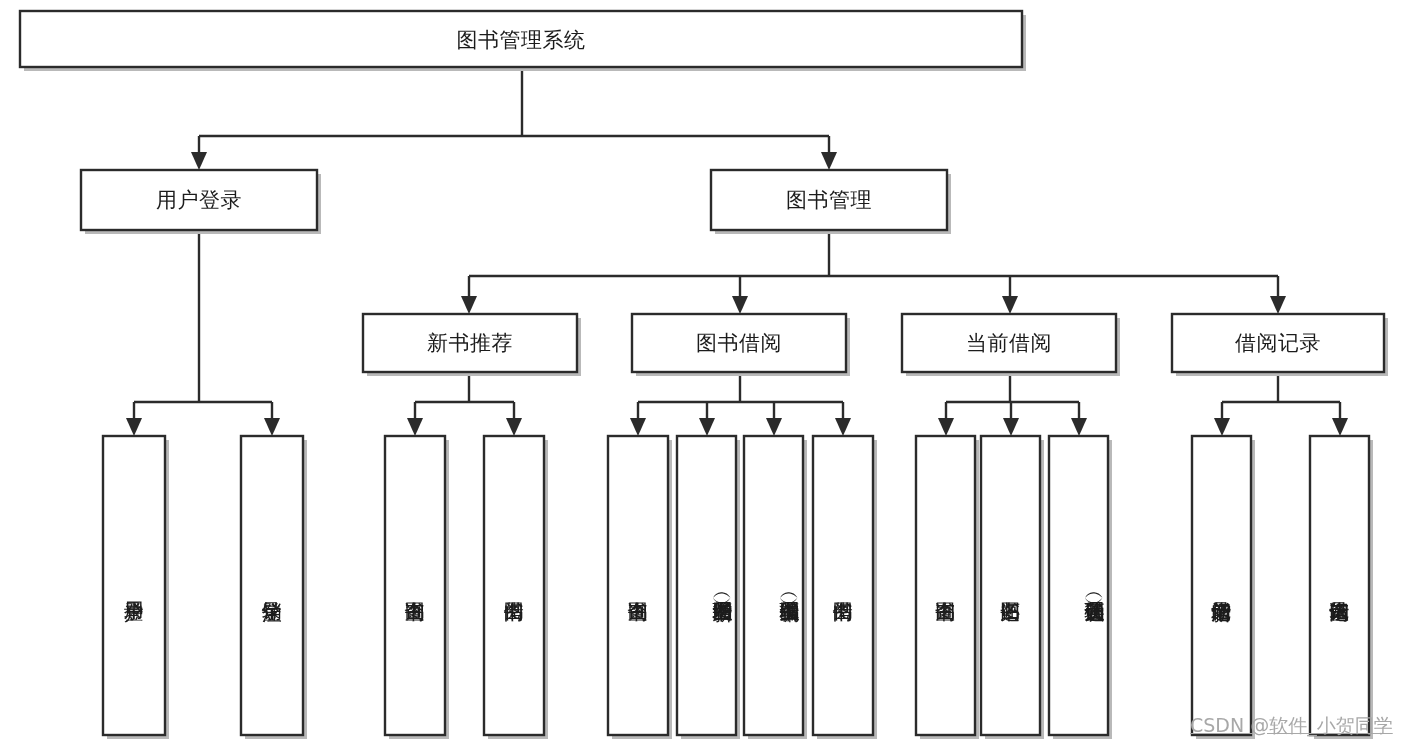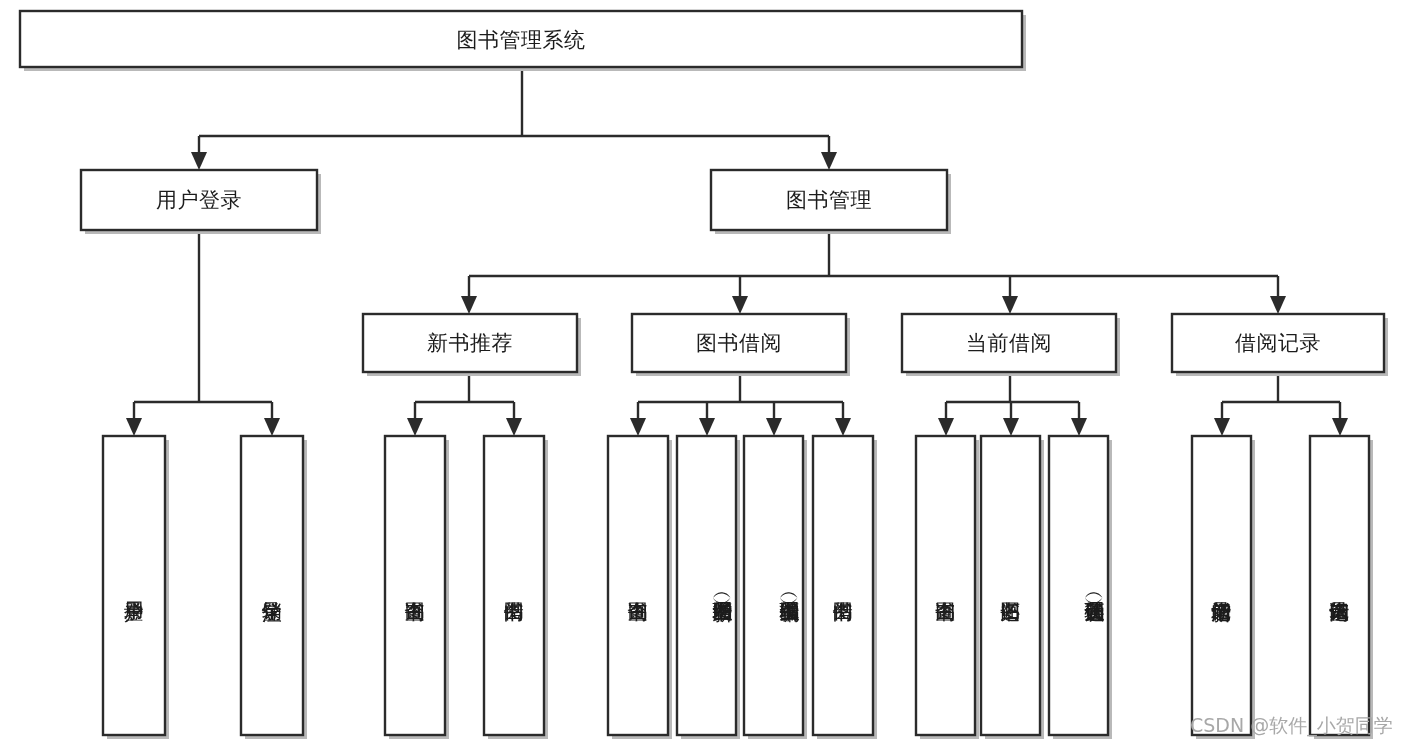--- a/index.html
+++ b/index.html
@@ -68,20 +68,21 @@
     justify-content: center;
     white-space: nowrap;
     pointer-events: none;
   }
   .watermark {
     position: absolute;
     font-family: "DejaVu Sans", "Liberation Sans", sans-serif;
     font-size: 19px;
     color: #a8a8a8;
     white-space: nowrap;
+    text-decoration: underline;
   }
 </style>
 </head>
 <body>
 
 <div id="diagram-root">
 
   <svg class="diagram" viewBox="0 0 1405 747" xmlns="http://www.w3.org/2000/svg">
 
     <g>

